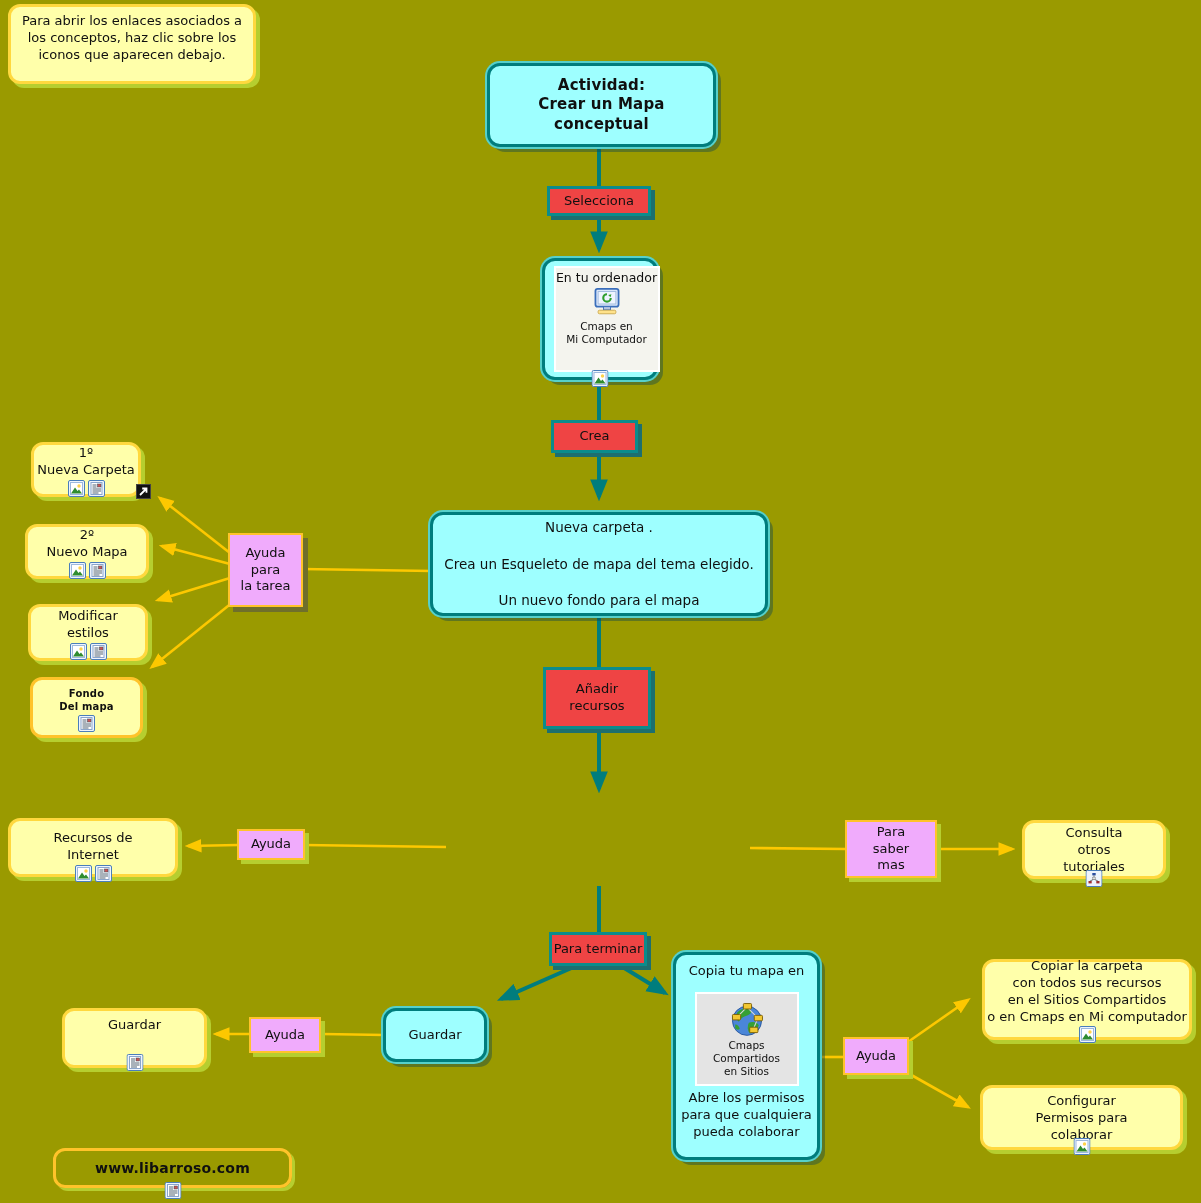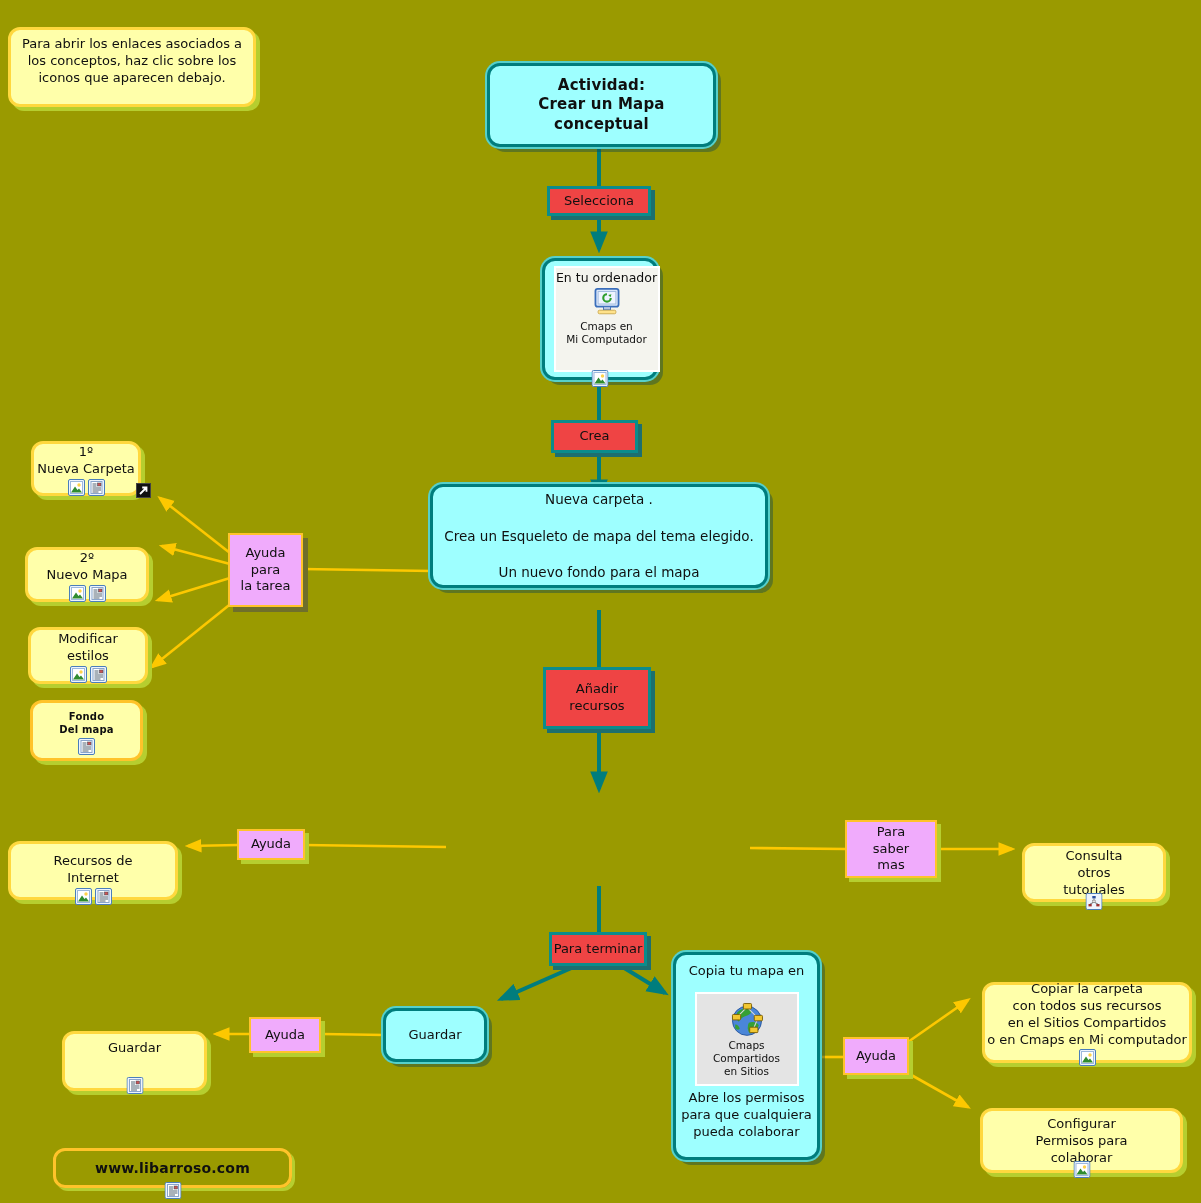--- a/index.html
+++ b/index.html
@@ -7,21 +7,21 @@
   .canvas{position:relative;width:1201px;height:1203px;background:#9a9a00;overflow:hidden;}
   .wires{position:absolute;left:0;top:0;z-index:1;}
   .wires line.t{stroke:#007d7d;stroke-width:4;}
   .wires line.o{stroke:#fdc800;stroke-width:2.6;}
   .node{position:absolute;box-sizing:border-box;z-index:2;display:flex;flex-direction:column;
         align-items:center;justify-content:center;text-align:center;white-space:pre-line;
         font:13px/1.3 "DejaVu Sans",sans-serif;color:#101010;}
   .cyanR{background:#9effff;border:3px solid #007d7d;border-radius:13px;
          box-shadow:0 0 0 2px #56d0ca,5px 5px 0 0 rgba(25,75,70,0.45);}
   .cyanS{background:#ef4444;border:3px solid #0b8c8c;box-shadow:4px 4px 0 #1d6f6f;}
-  .noteR{background:#ffffaa;border:3px solid #ffd83e;border-radius:12px;box-shadow:4px 4px 0 #b6ce2f;margin-top:23px;}
+  .noteR{background:#ffffaa;border:3px solid #ffd83e;border-radius:12px;box-shadow:4px 4px 0 #b6ce2f;}
   .noteS{background:#f0abfc;border:2px solid #ffc32a;box-shadow:4px 4px 0 #b6ce2f;}
   .darksh{box-shadow:5px 5px 0 #6f6f2b;}
   .comic{font-weight:bold;letter-spacing:.2px;}
   .icon{width:17px;height:17px;display:block;}
   .irow{display:flex;gap:3px;justify-content:center;margin-top:2px;}
   .badge{position:absolute;left:50%;transform:translateX(-50%);z-index:3;display:flex;}
   .panel{background:#f4f4ee;border:2px solid #ffffff;display:flex;flex-direction:column;
          align-items:center;justify-content:flex-start;}
   .cap{font-size:10.5px;line-height:1.25;white-space:pre-line;}
   .small{font-size:12.5px;}
@@ -101,29 +101,29 @@
           <circle cx="11" cy="6" r="1.7" fill="#ffd24a"></circle>
           <path d="M3 13.5 L7 7.5 L9.5 11 L11 9.5 L14 13.5 Z" fill="#2f8c2f"></path>
         </svg>
     </span>
   </div>
 
   <div class="node cyanS" style="left:551px;top:420px;width:87px;height:33px;">
     <div>Crea</div>
   </div>
 
-  <div class="node cyanR" style="left:430px;top:484px;width:338px;height:104px;font-size:13.5px;line-height:1.35;">
+  <div class="node cyanR" style="left:430px;top:512px;width:338px;height:104px;font-size:13.5px;line-height:1.35;">
     <div>Nueva carpeta .
 
 Crea un Esqueleto de mapa del tema elegido.
 
 Un nuevo fondo para el mapa</div>
   </div>
 
-  <div class="node noteR" style="left:31px;top:418px;width:110px;height:55px;padding-top:3px;">
+  <div class="node noteR" style="left:31px;top:442px;width:110px;height:55px;padding-top:3px;">
     <div>1º
 Nueva Carpeta</div>
     <div class="irow">
       <svg class="icon" viewBox="0 0 17 17">
           <rect x="0.5" y="0.5" width="16" height="16" rx="1.5" fill="#eef4fc" stroke="#4a7ebb"></rect>
           <rect x="2.5" y="2.5" width="12" height="12" fill="#fff" stroke="#9db8dd"></rect>
           <circle cx="11" cy="6" r="1.7" fill="#ffd24a"></circle>
           <path d="M3 13.5 L7 7.5 L9.5 11 L11 9.5 L14 13.5 Z" fill="#2f8c2f"></path>
         </svg>
       <svg class="icon" viewBox="0 0 17 17">

